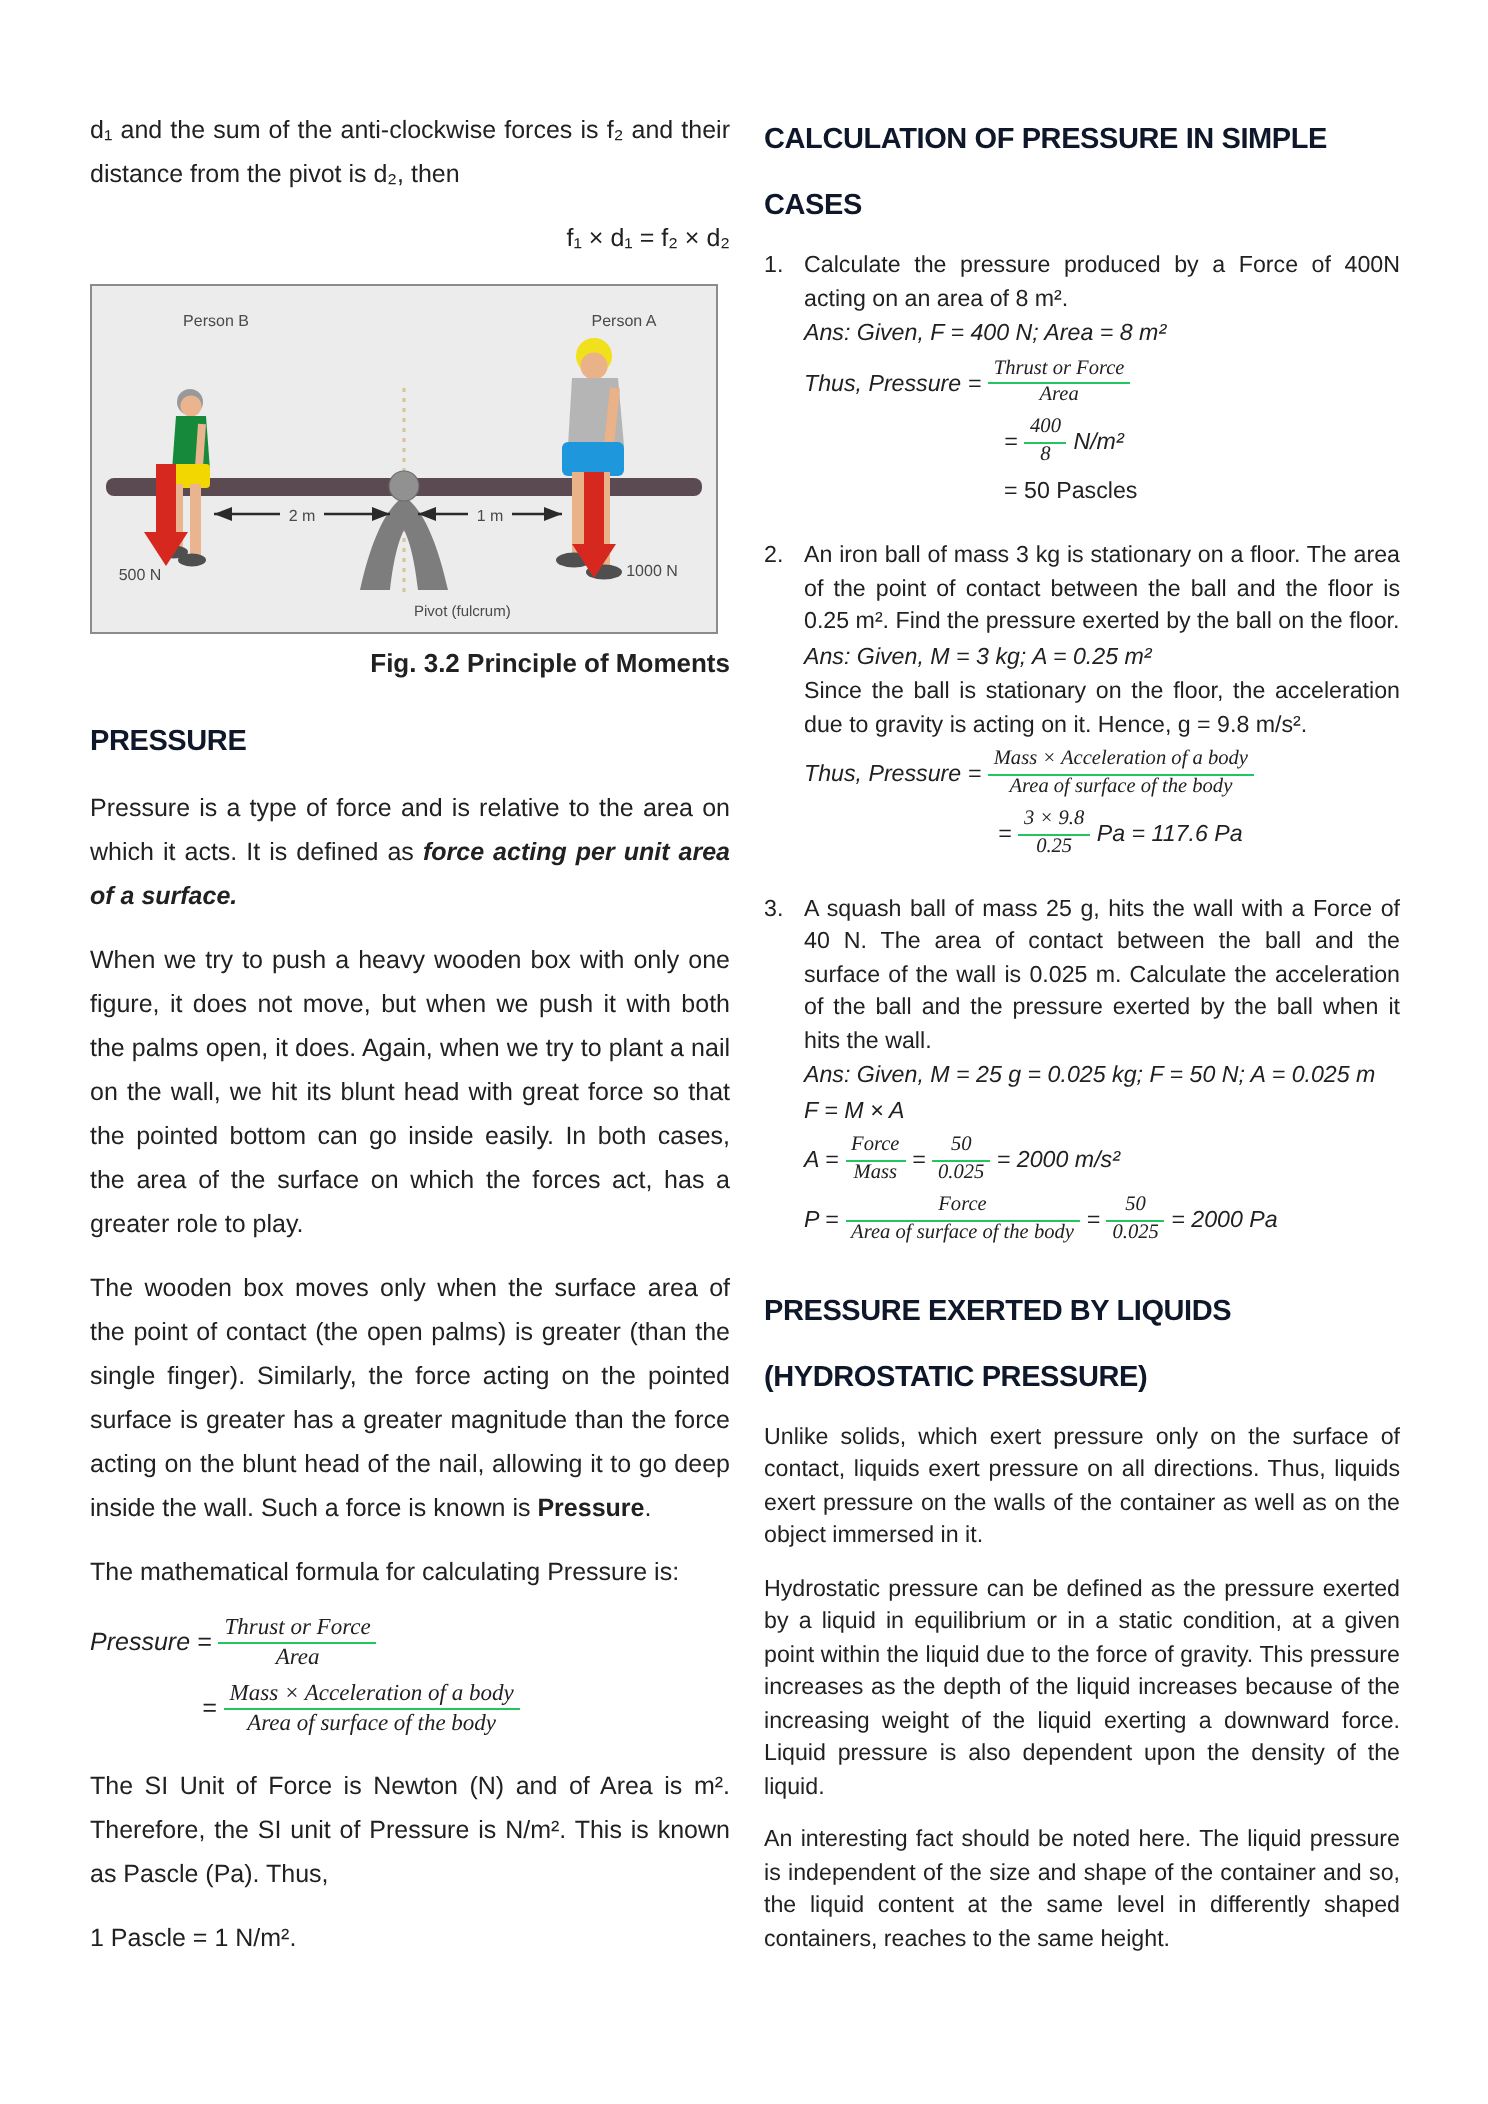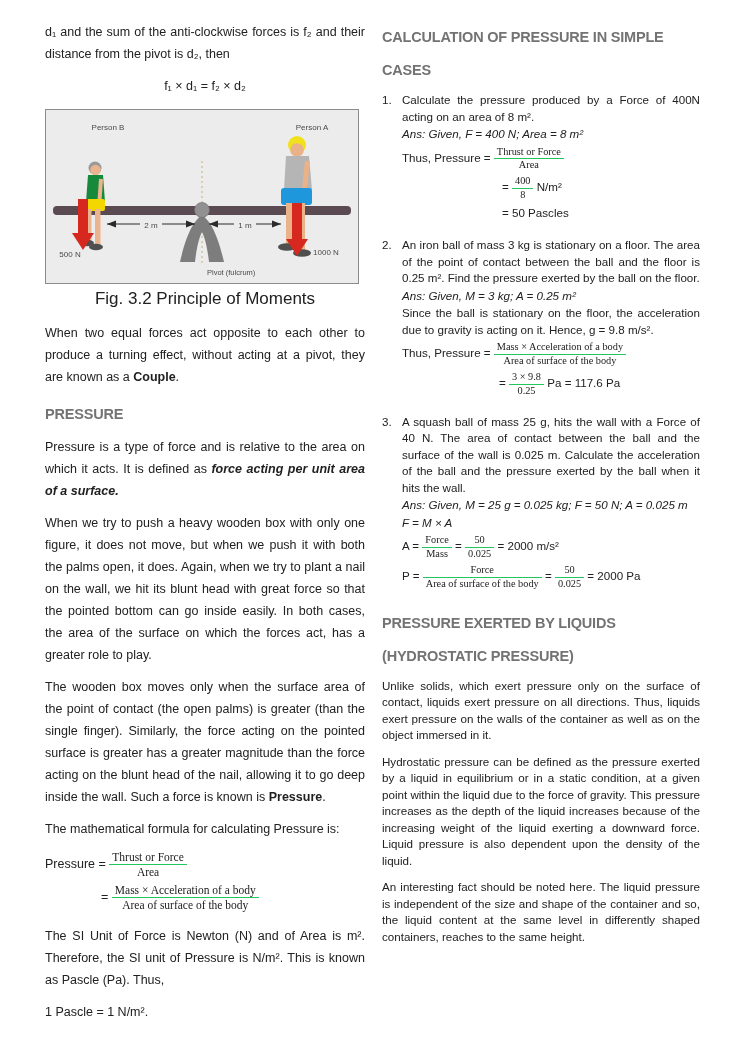--- a/index.html
+++ b/index.html
@@ -1,45 +1,45 @@
 <!DOCTYPE html>
 <html><head>
 <meta charset="utf-8">
 <style>
   html,body{margin:0;padding:0;background:#ffffff;}
   .page{
     width:744px;height:1052px;background:#ffffff;box-sizing:border-box;
-    padding:21px 44px 0 45px;display:flex;gap:17px;overflow:hidden;
+    padding:54px 44px 0 45px;display:flex;gap:17px;overflow:hidden;
     font-family:"Liberation Sans","DejaVu Sans",sans-serif;color:#212121;
     position:relative;
   }
   .col-left{flex:0 0 320px;width:320px;font-size:12.5px;line-height:22px;}
   .col-right{flex:0 0 318px;width:318px;font-size:11.6px;line-height:16.5px;}
   p{margin:0 0 10px 0;text-align:justify;}
   .b{font-weight:bold;}
   .bi{font-weight:bold;font-style:italic;}
   .heading{
-    color:#737373;font-weight:bold;font-size:14.5px;line-height:33px;
+    color:#0f172a;font-weight:bold;font-size:14.5px;line-height:33px;
     letter-spacing:-0.2px;margin:0 0 5px 0;text-align:left;
   }
-  .center{text-align:center;}
+  .center{text-align:right;}
   .moments-eq{margin:0 0 10px 0;}
   .figure-box{width:321px;margin:12px 0 2px 0;}
   .figure-box svg{display:block;}
   .figure-box text{font-family:"Liberation Sans","DejaVu Sans",sans-serif;fill:#4a4a4a;}
-  .caption{text-align:center;font-weight:normal;font-size:17px;margin:4px 0 12px 0;}
+  .caption{text-align:right;font-weight:bold;font-size:13px;margin:4px 0 12px 0;}
   .frac{
     display:inline-block;vertical-align:middle;text-align:center;
     font-family:"Liberation Serif","DejaVu Serif",serif;line-height:1.25;
   }
   .frac .num{display:block;border-bottom:1px solid #22c55e;padding:0 3px;}
   .frac .den{display:block;padding:0 3px;}
   .col-left .frac{font-size:11.5px;}
   .col-right .frac{font-size:10.3px;}
-  .math-line{margin:3px 0;}
+  .math-line{margin:3px 0;font-style:italic;}
   .formula-block{margin:2px 0 12px 0;}
   .formula-block .indent{margin-left:56px;}
   .qitem{display:flex;margin:0 0 13px 0;}
   .qnum{flex:0 0 20px;}
   .qbody{flex:1;min-width:0;}
   .qbody .qtext{margin:0;}
   .step{margin:3px 0 3px 100px;}
   .ansline{margin:1px 0;font-style:italic;}
   .noteline{text-align:justify;margin:1px 0;}
   .lastblock{margin-bottom:0;}
@@ -122,21 +122,20 @@
         <text x="106" y="118.5" font-size="8" text-anchor="middle" fill="#333333">2 m</text>
         <text x="200" y="118.5" font-size="8" text-anchor="middle" fill="#333333">1 m</text>
         <text x="25" y="148" font-size="8" text-anchor="middle">500 N</text>
         <text x="281" y="146" font-size="8" text-anchor="middle">1000 N</text>
         <text x="162" y="166" font-size="7.5" text-anchor="start" fill="#6e6e6e">Pivot (fulcrum)</text>
       </svg>
     </div>
 
     <div class="caption">Fig. 3.2 Principle of Moments</div>
 
-    <p><span>When two equal forces act opposite to each other to produce a turning effect, without acting at a pivot, they are known as a </span><span class="b">Couple</span><span>.</span></p>
 
     <div class="heading">PRESSURE</div>
 
     <p><span>Pressure is a type of force and is relative to the area on which it acts. It is defined as </span><span class="bi">force acting per unit area of a surface.</span></p>
 
     <p>When we try to push a heavy wooden box with only one figure, it does not move, but when we push it with both the palms open, it does. Again, when we try to plant a nail on the wall, we hit its blunt head with great force so that the pointed bottom can go inside easily. In both cases, the area of the surface on which the forces act, has a greater role to play.</p>
 
     <p><span>The wooden box moves only when the surface area of the point of contact (the open palms) is greater (than the single finger). Similarly, the force acting on the pointed surface is greater has a greater magnitude than the force acting on the blunt head of the nail, allowing it to go deep inside the wall. Such a force is known is </span><span class="b">Pressure</span><span>.</span></p>
 
     <p>The mathematical formula for calculating Pressure is:</p>

